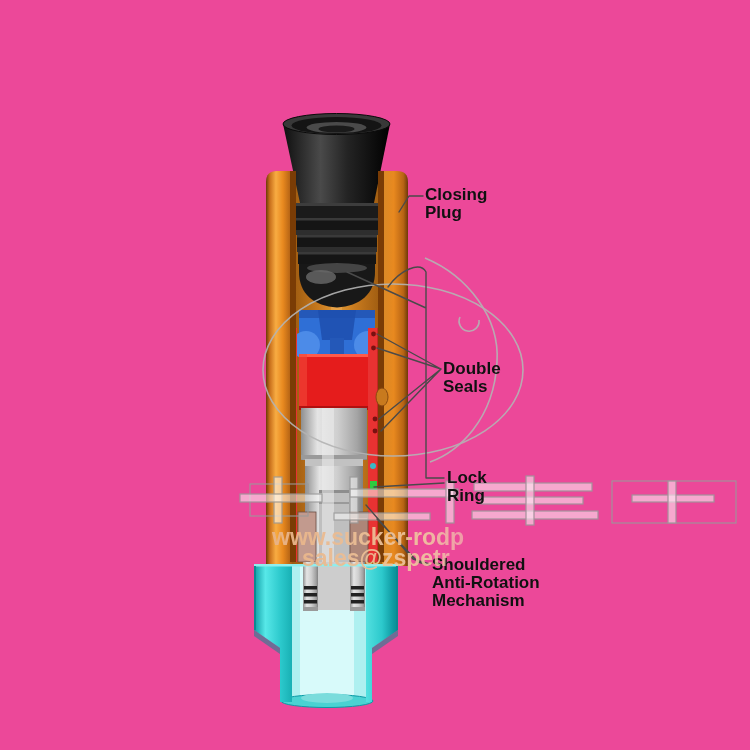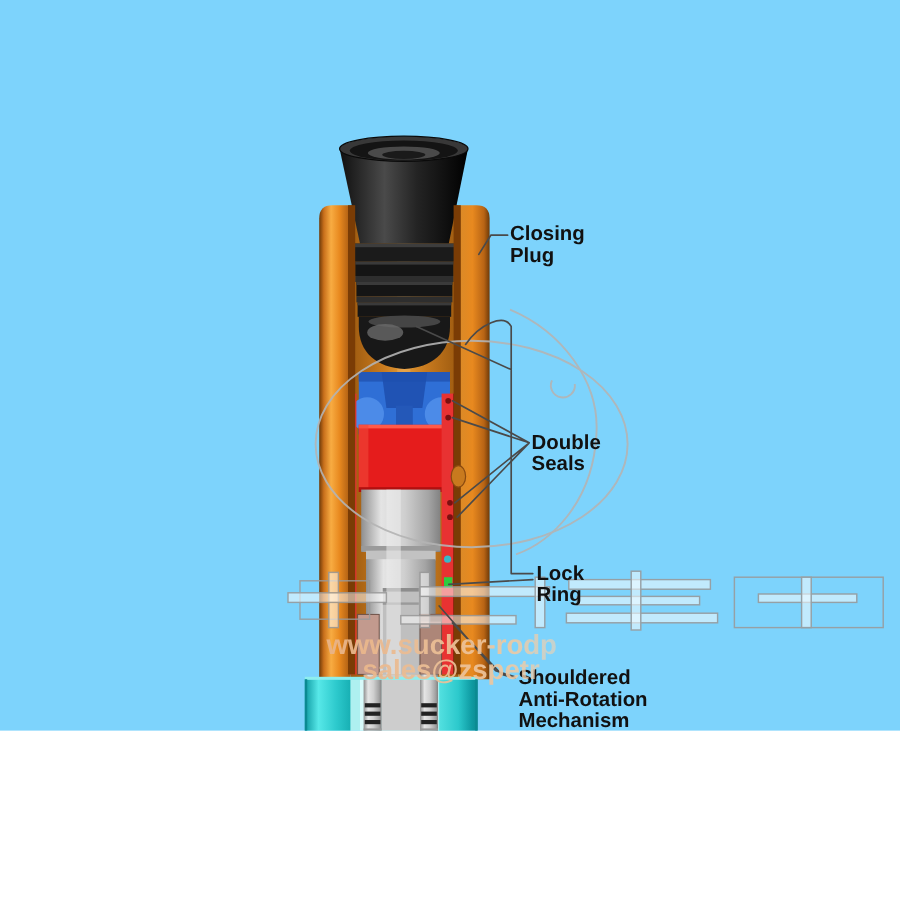--- a/index.html
+++ b/index.html
@@ -1,16 +1,16 @@
 <!DOCTYPE html>
 <html><head>
 <meta charset="utf-8">
 <style>
   html,body{margin:0;padding:0;background:#ffffff;}
-  #stage{position:relative;width:750px;height:609px;background:#7dd3fc;overflow:hidden;
+  #stage{position:relative;width:750px;height:750px;background:#ec4899;overflow:hidden;
          font-family:"Liberation Sans",sans-serif;}
   svg{display:block;}
   text.label{font-family:"Liberation Sans",sans-serif;font-weight:bold;font-size:17px;fill:#111111;}
   text.wmurl{font-family:"Liberation Sans",sans-serif;font-weight:bold;font-size:23px;}
   .leader{fill:none;stroke:#4a4a4a;stroke-width:1.4;stroke-linecap:round;stroke-linejoin:round;}
   .wm-stroke{fill:none;stroke:#b4b4b4;stroke-width:1.6;}
   .glyph{stroke:#9a9a9a;stroke-width:1.2;}
 </style>
 </head>
 <body>

